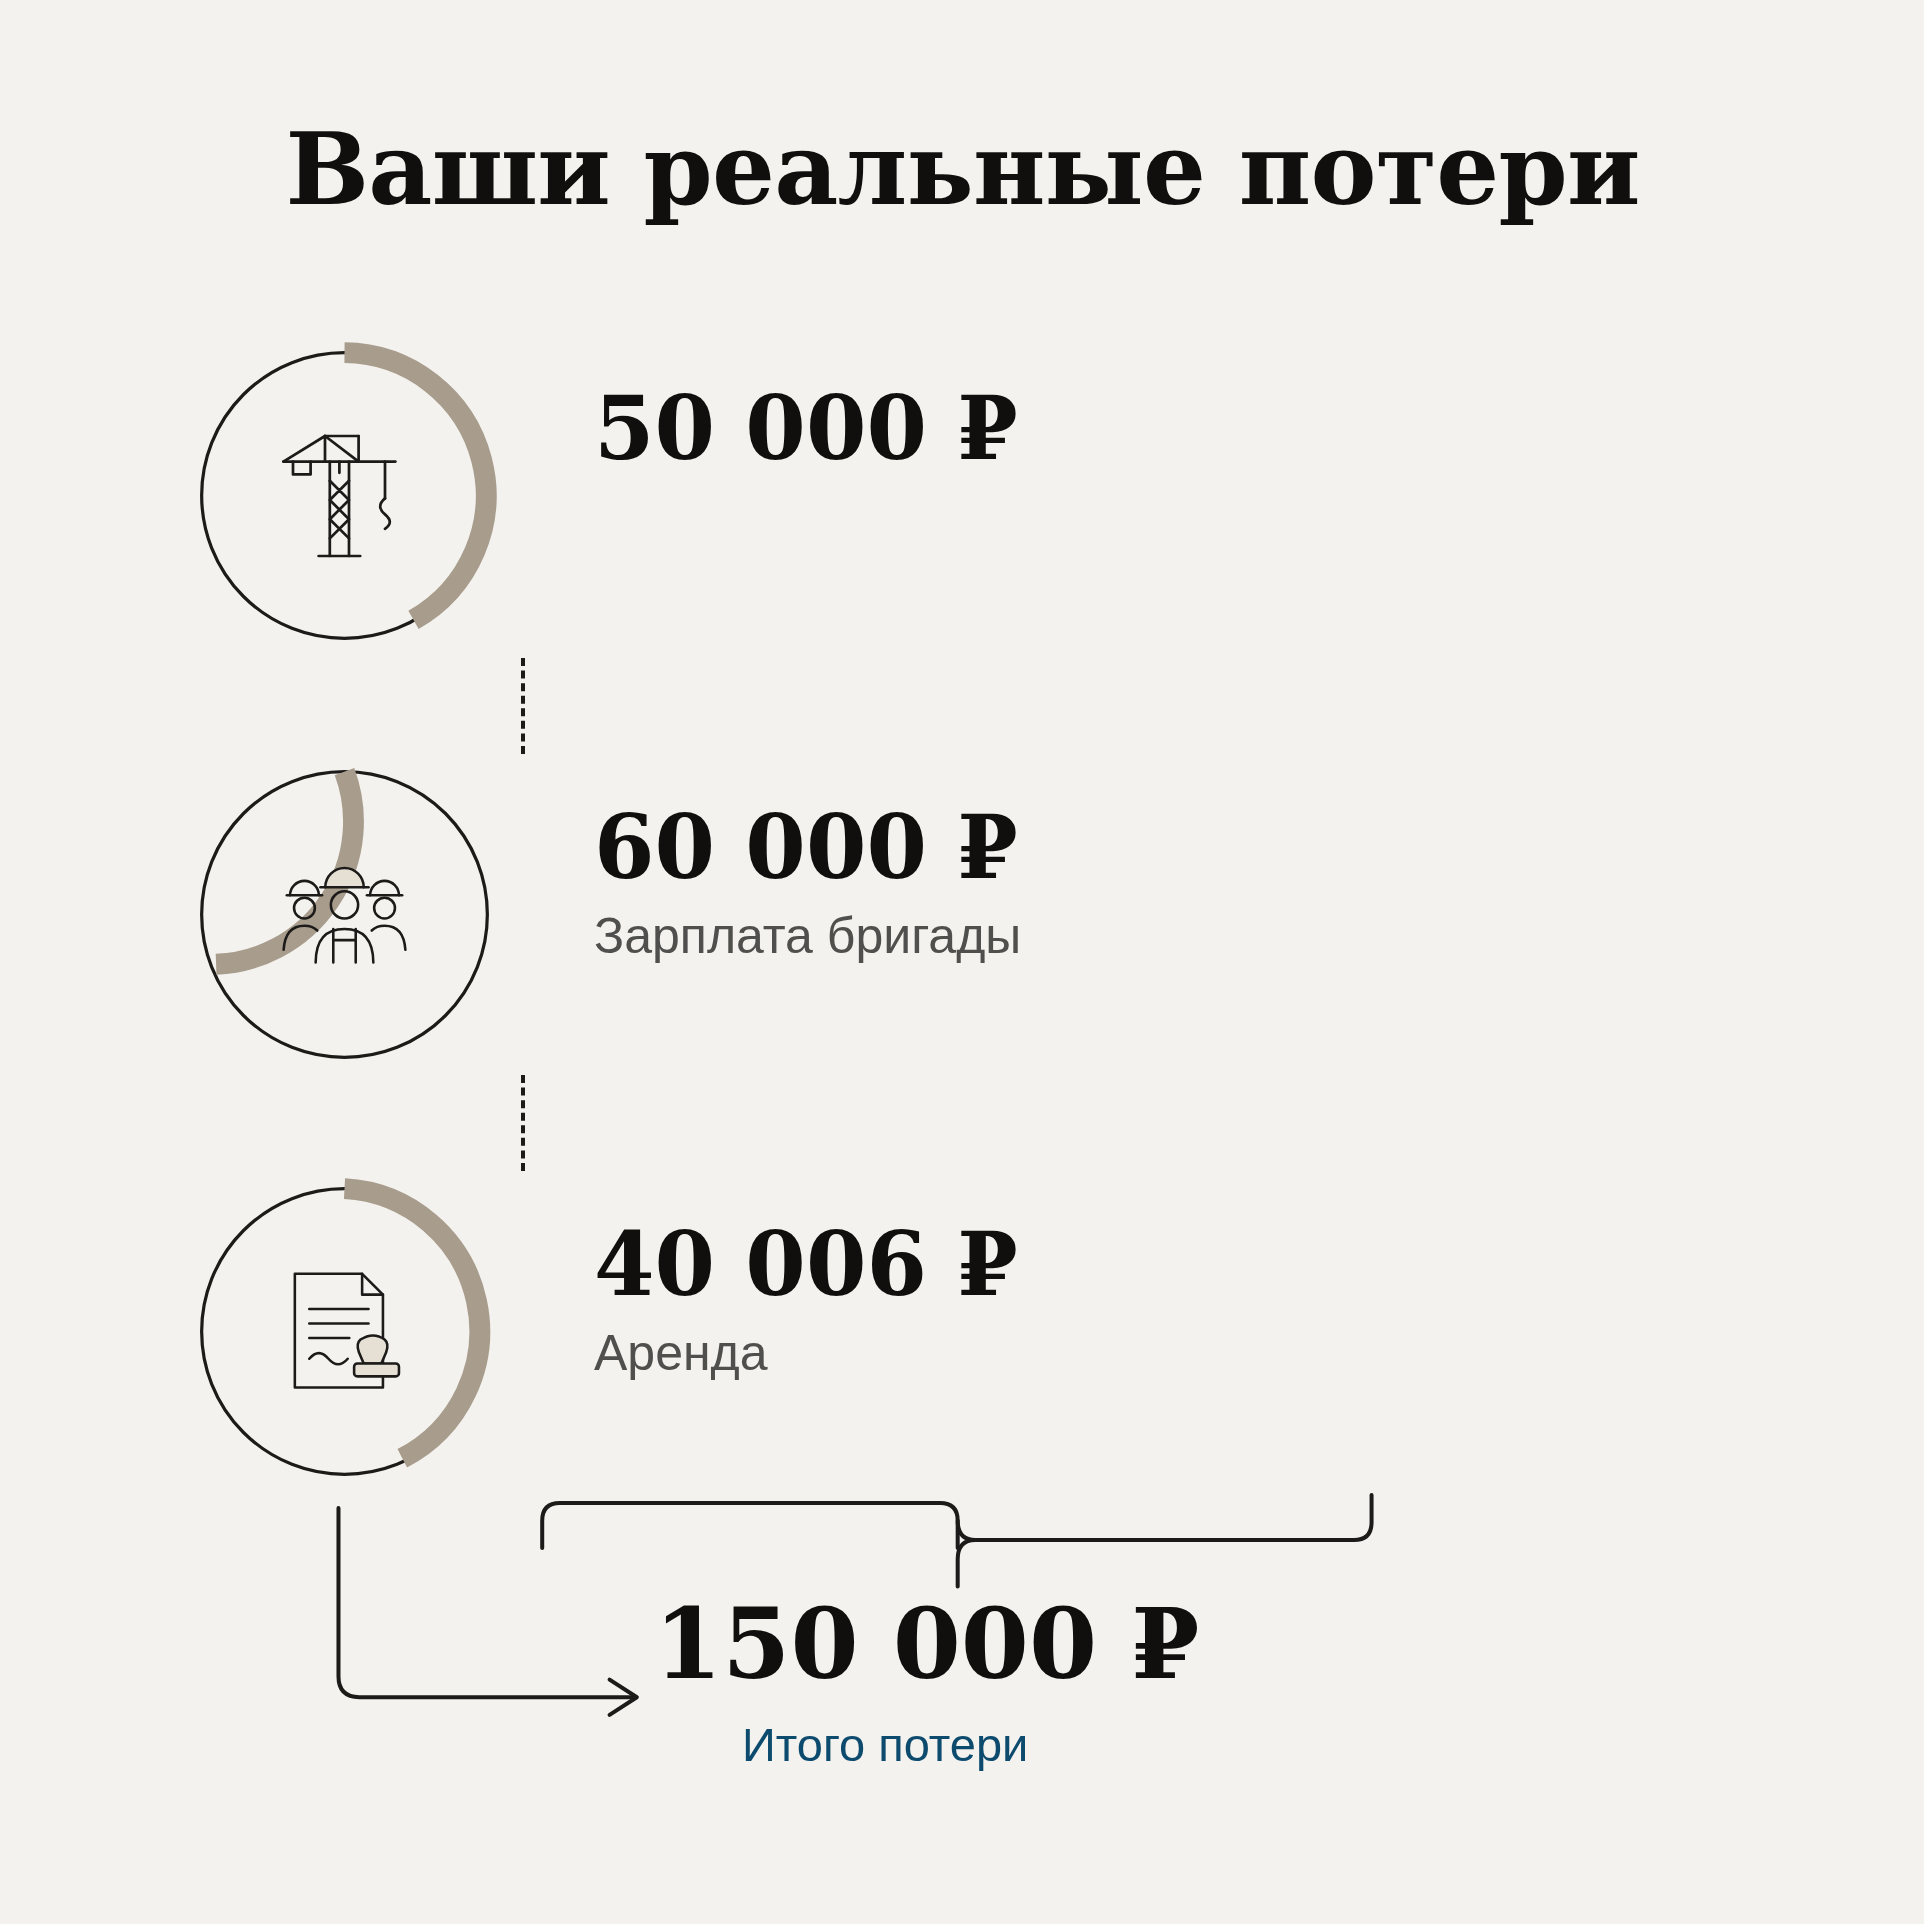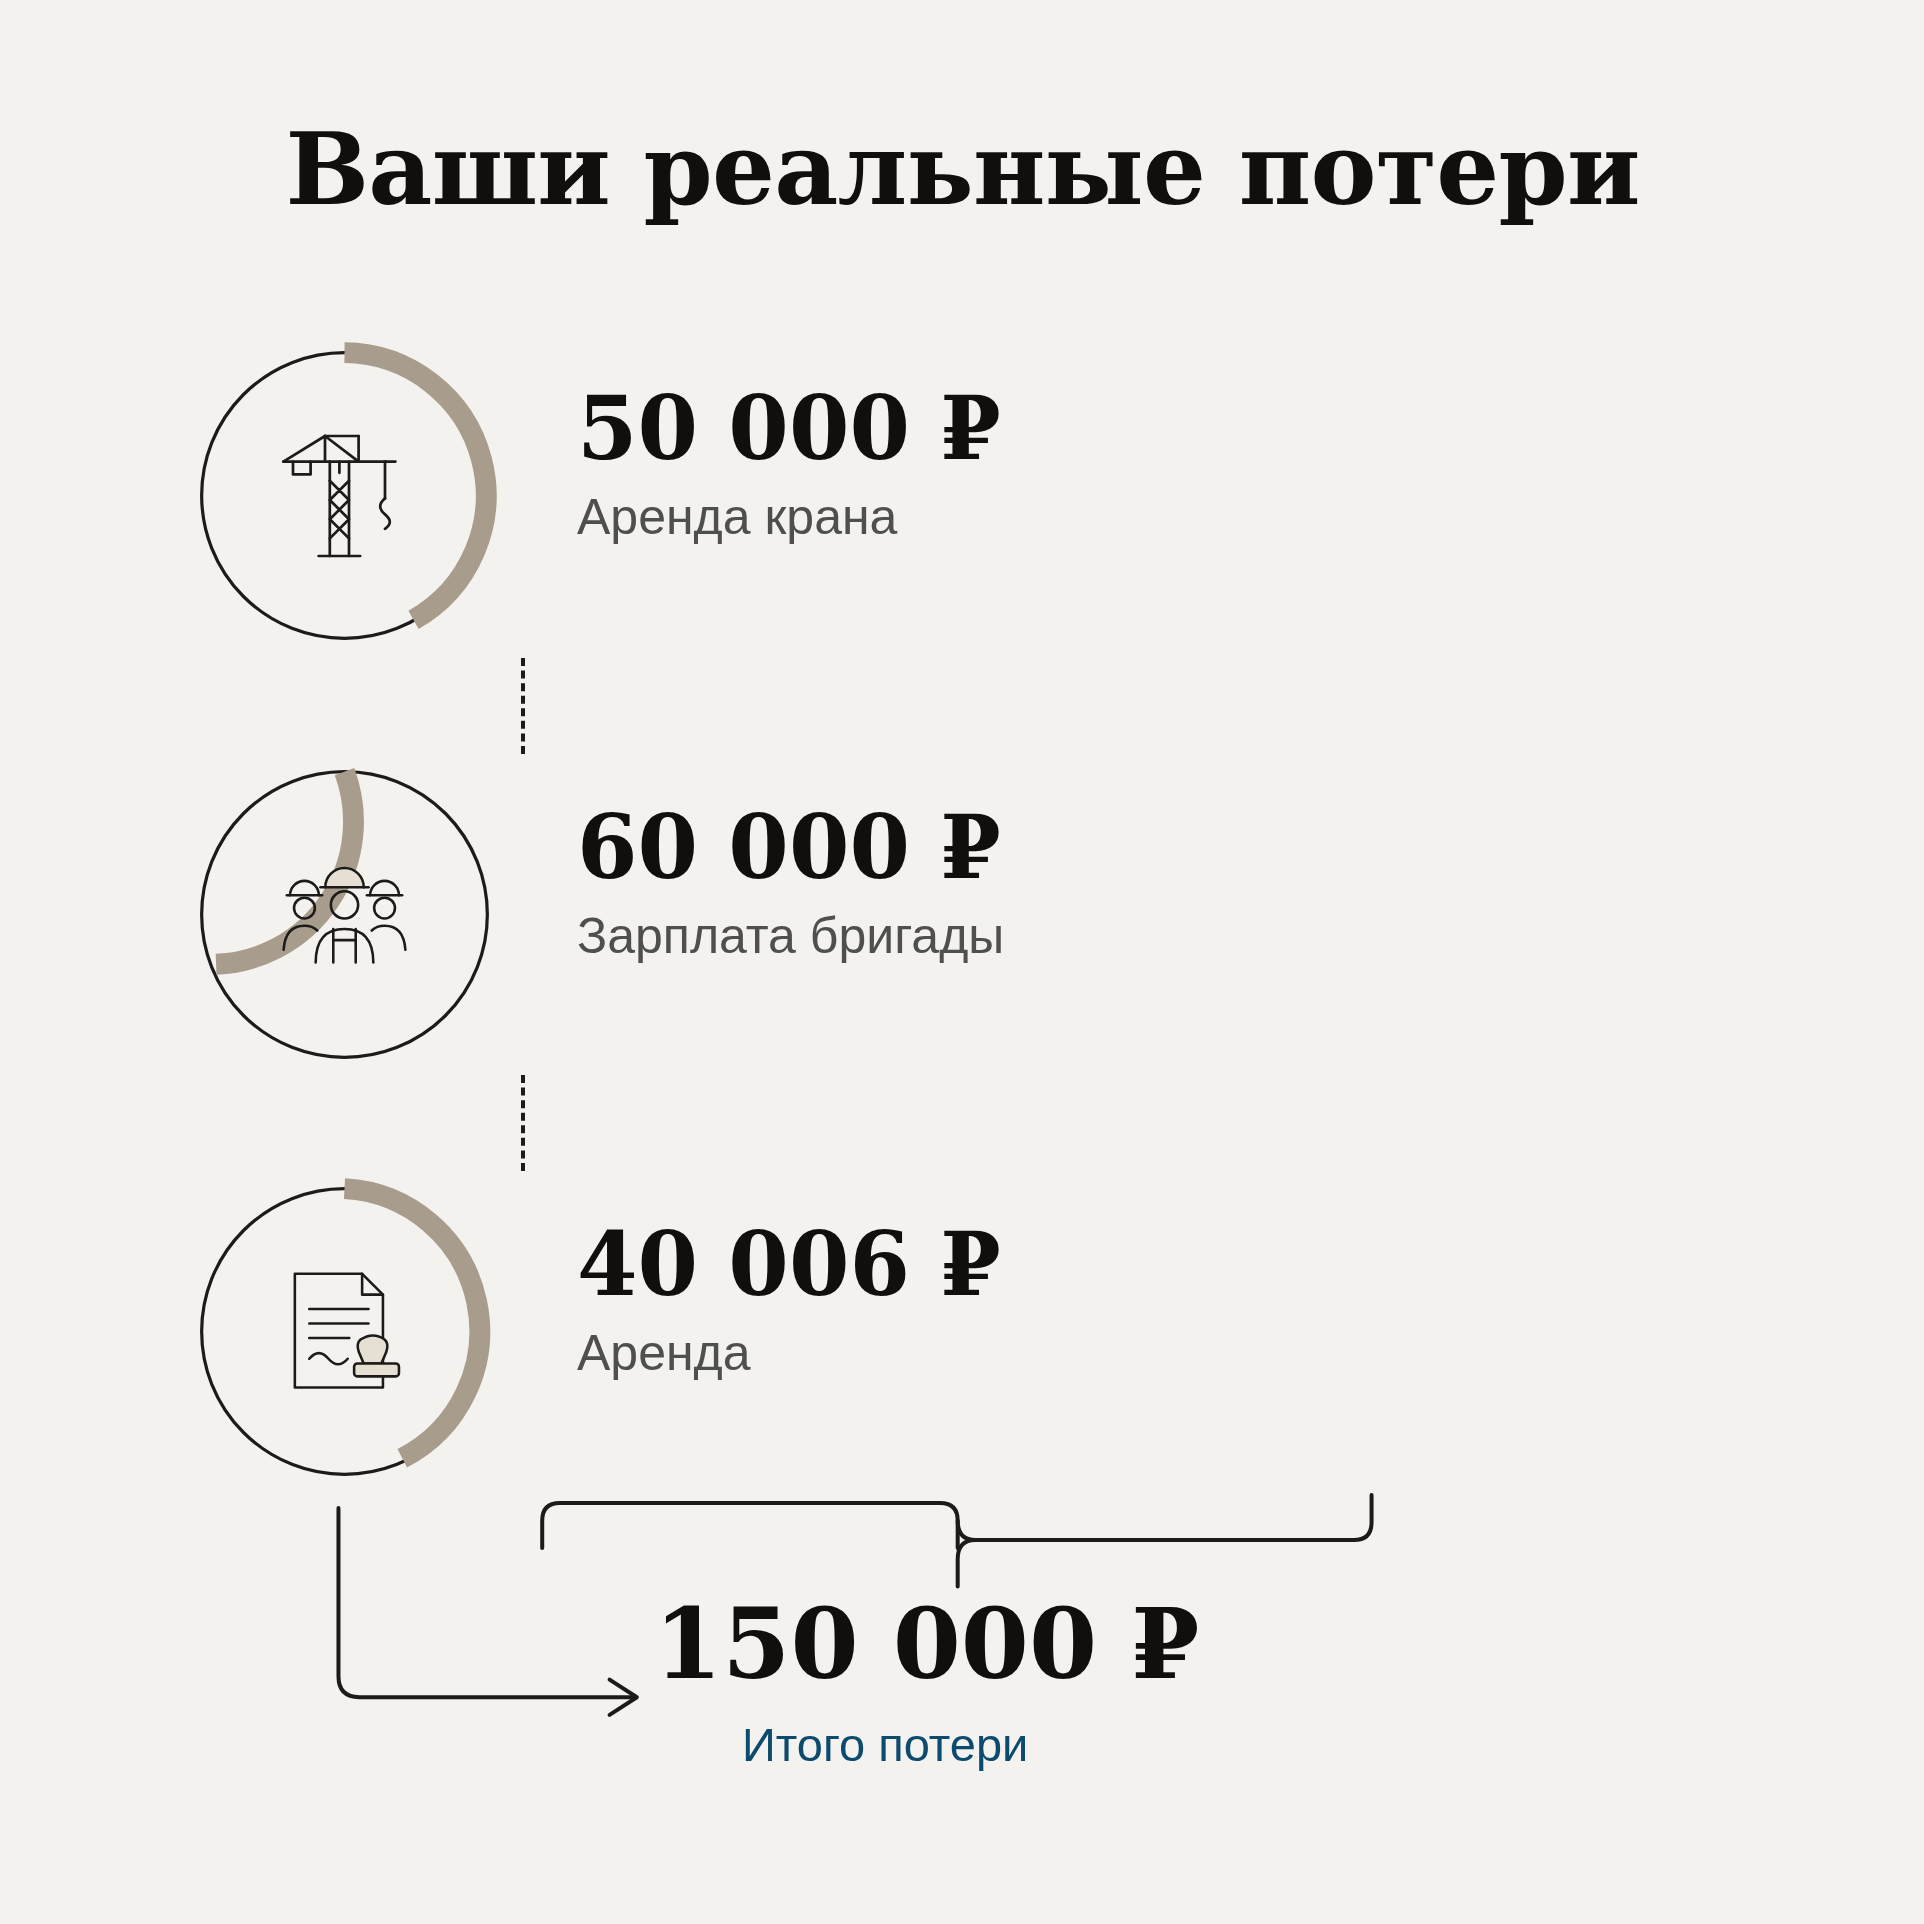--- a/index.html
+++ b/index.html
@@ -65,21 +65,21 @@
     width: 167px;
     height: 167px;
     display: flex;
     align-items: center;
     justify-content: center;
   }
   .icon-holder svg { display: block; }
 
   .row-text {
     position: absolute;
-    left: 393px;
+    left: 410px;
     top: 50px;
     width: 1083px;
   }
   .amount {
     font-family: "DejaVu Serif", "Liberation Serif", serif;
     font-weight: 700;
     font-size: 87px;
     line-height: 1.02;
     color: #100f0d;
     white-space: nowrap;
@@ -167,21 +167,20 @@
           <path d="M76 76 L100 100 M100 76 L76 100 M76 100 L100 124 M100 100 L76 124 M76 124 L100 148 M100 124 L76 148"></path>
           <path d="M62 170 L114 170"></path>
 
           <path d="M145 52 L145 98"></path>
           <path d="M145 98 q -12 10 0 20 q 12 10 0 18"></path>
         </svg>
       </div>
     </div>
     <div class="row-text">
       <div class="amount">50 000 ₽</div>
-      <div class="caption">Аренда крана</div>
     </div>
   </div>
 
   <div class="connector conn-1"></div>
 
   <div class="row row-2">
     <div class="ring-wrap">
       <svg width="321" height="321" viewBox="0 0 400 400">
         <circle cx="200" cy="200" r="178" fill="none" stroke="#1c1b19" stroke-width="4"></circle>
         <path d="M 200 22 A 178 178 0 0 1 40 262" fill="none" stroke="#a89c8d" stroke-width="26" stroke-linecap="butt"></path>

